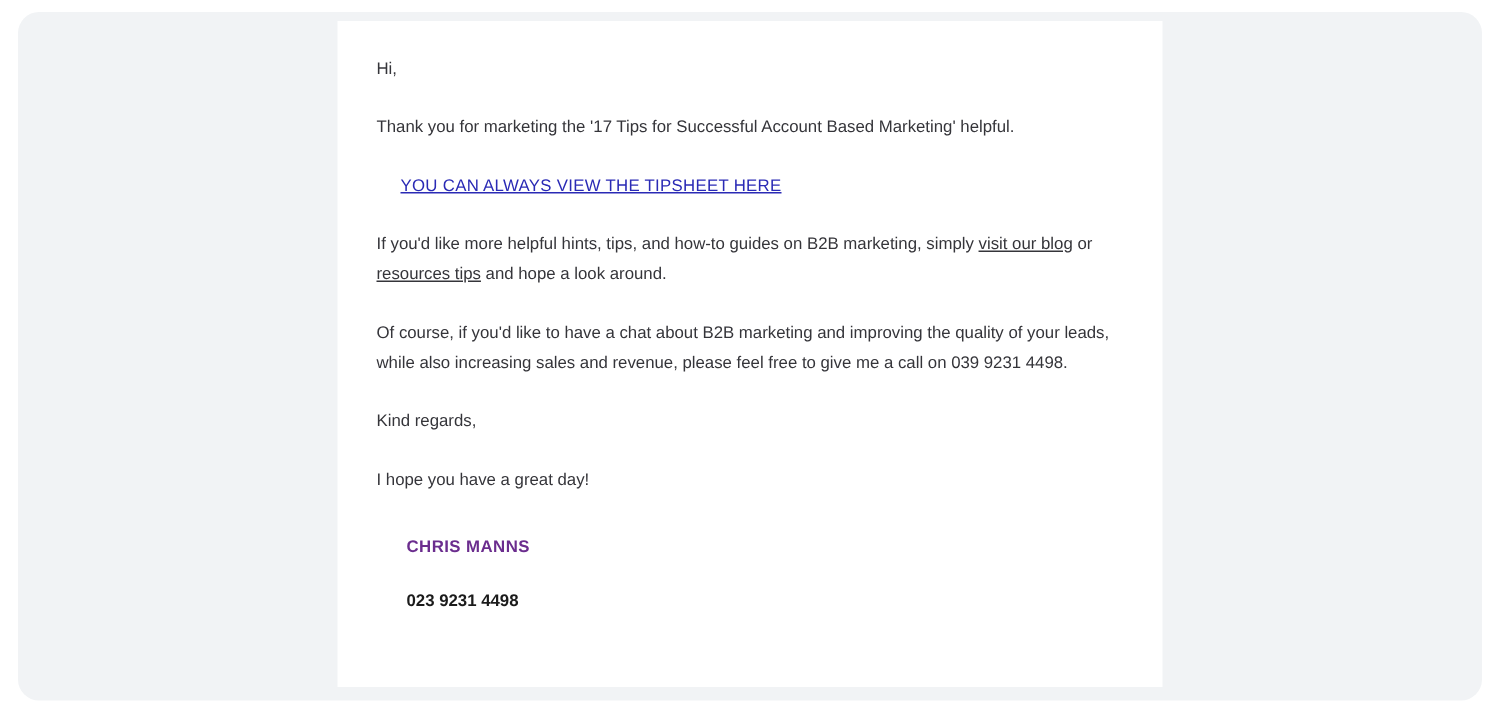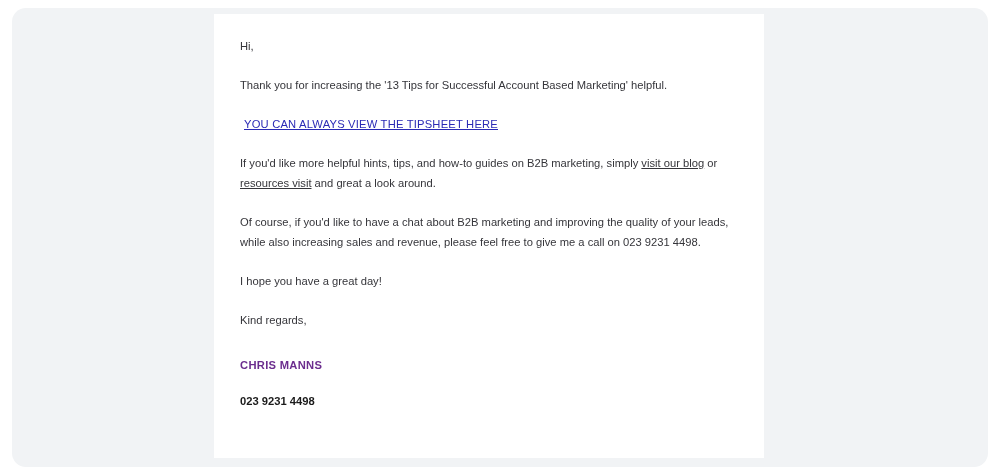--- a/index.html
+++ b/index.html
@@ -24,21 +24,21 @@
     position: absolute;
     left: 12px;
     top: 8px;
     width: 976px;
     height: 459px;
     background: #f1f3f5;
     border-radius: 14px;
   }
   .email-sheet {
     position: absolute;
-    left: 214px;
+    left: 225px;
     top: 14px;
     width: 550px;
     height: 444px;
     background: #ffffff;
     box-sizing: border-box;
     padding: 22px 26px 10px 26px;
     overflow: hidden;
   }
   .para {
     margin: 0 0 19px 0;
@@ -49,25 +49,26 @@
   .link-inline {
     color: #35353a;
     text-decoration: underline;
   }
   .tipsheet-link {
     display: inline-block;
     color: #2a2ab5;
     text-decoration: underline;
     font-size: 11.2px;
     letter-spacing: 0.2px;
-    margin: 0 0 19px 4px;
+    margin: 0 0 19px 16px;
     line-height: 20px;
   }
   .sig-block {
     margin-top: 26px;
+    margin-left: 20px;
   }
   .sig-name {
     color: #6b2d8e;
     font-weight: bold;
     font-size: 11.2px;
     letter-spacing: 0.3px;
     line-height: 18px;
   }
   .sig-title {
     color: #35353a;
@@ -89,31 +90,31 @@
 </head>
 <body>
 
 <div class="page">
   <div class="canvas"></div>
 
   <div class="email-sheet">
 
     <p class="para">Hi,</p>
 
-    <p class="para"><span>Thank you for increasing the </span><span>'13 Tips for Successful Account Based Marketing'</span><span> helpful.</span></p>
+    <p class="para"><span>Thank you for marketing the </span><span>'17 Tips for Successful Account Based Marketing'</span><span> helpful.</span></p>
 
     <a class="tipsheet-link" href="#">YOU CAN ALWAYS VIEW THE TIPSHEET HERE</a>
 
-    <p class="para"><span>If you'd like more helpful hints, tips, and how-to guides on B2B marketing, simply </span><a class="link-inline" href="#">visit our blog</a><span> or </span><a class="link-inline" href="#">resources visit</a><span> and great a look around.</span></p>
+    <p class="para"><span>If you'd like more helpful hints, tips, and how-to guides on B2B marketing, simply </span><a class="link-inline" href="#">visit our blog</a><span> or </span><a class="link-inline" href="#">resources tips</a><span> and hope a look around.</span></p>
 
-    <p class="para">Of course, if you'd like to have a chat about B2B marketing and improving the quality of your leads, while also increasing sales and revenue, please feel free to give me a call on 023 9231 4498.</p>
+    <p class="para">Of course, if you'd like to have a chat about B2B marketing and improving the quality of your leads, while also increasing sales and revenue, please feel free to give me a call on 039 9231 4498.</p>
+
+    <p class="para">Kind regards,</p>
 
     <p class="para">I hope you have a great day!</p>
-
-    <p class="para">Kind regards,</p>
 
 
     <div class="sig-block">
       <div class="sig-name">CHRIS MANNS</div>
       <div class="sig-contact">
         <div>023 9231 4498</div>
 
       </div>
     </div>
 

